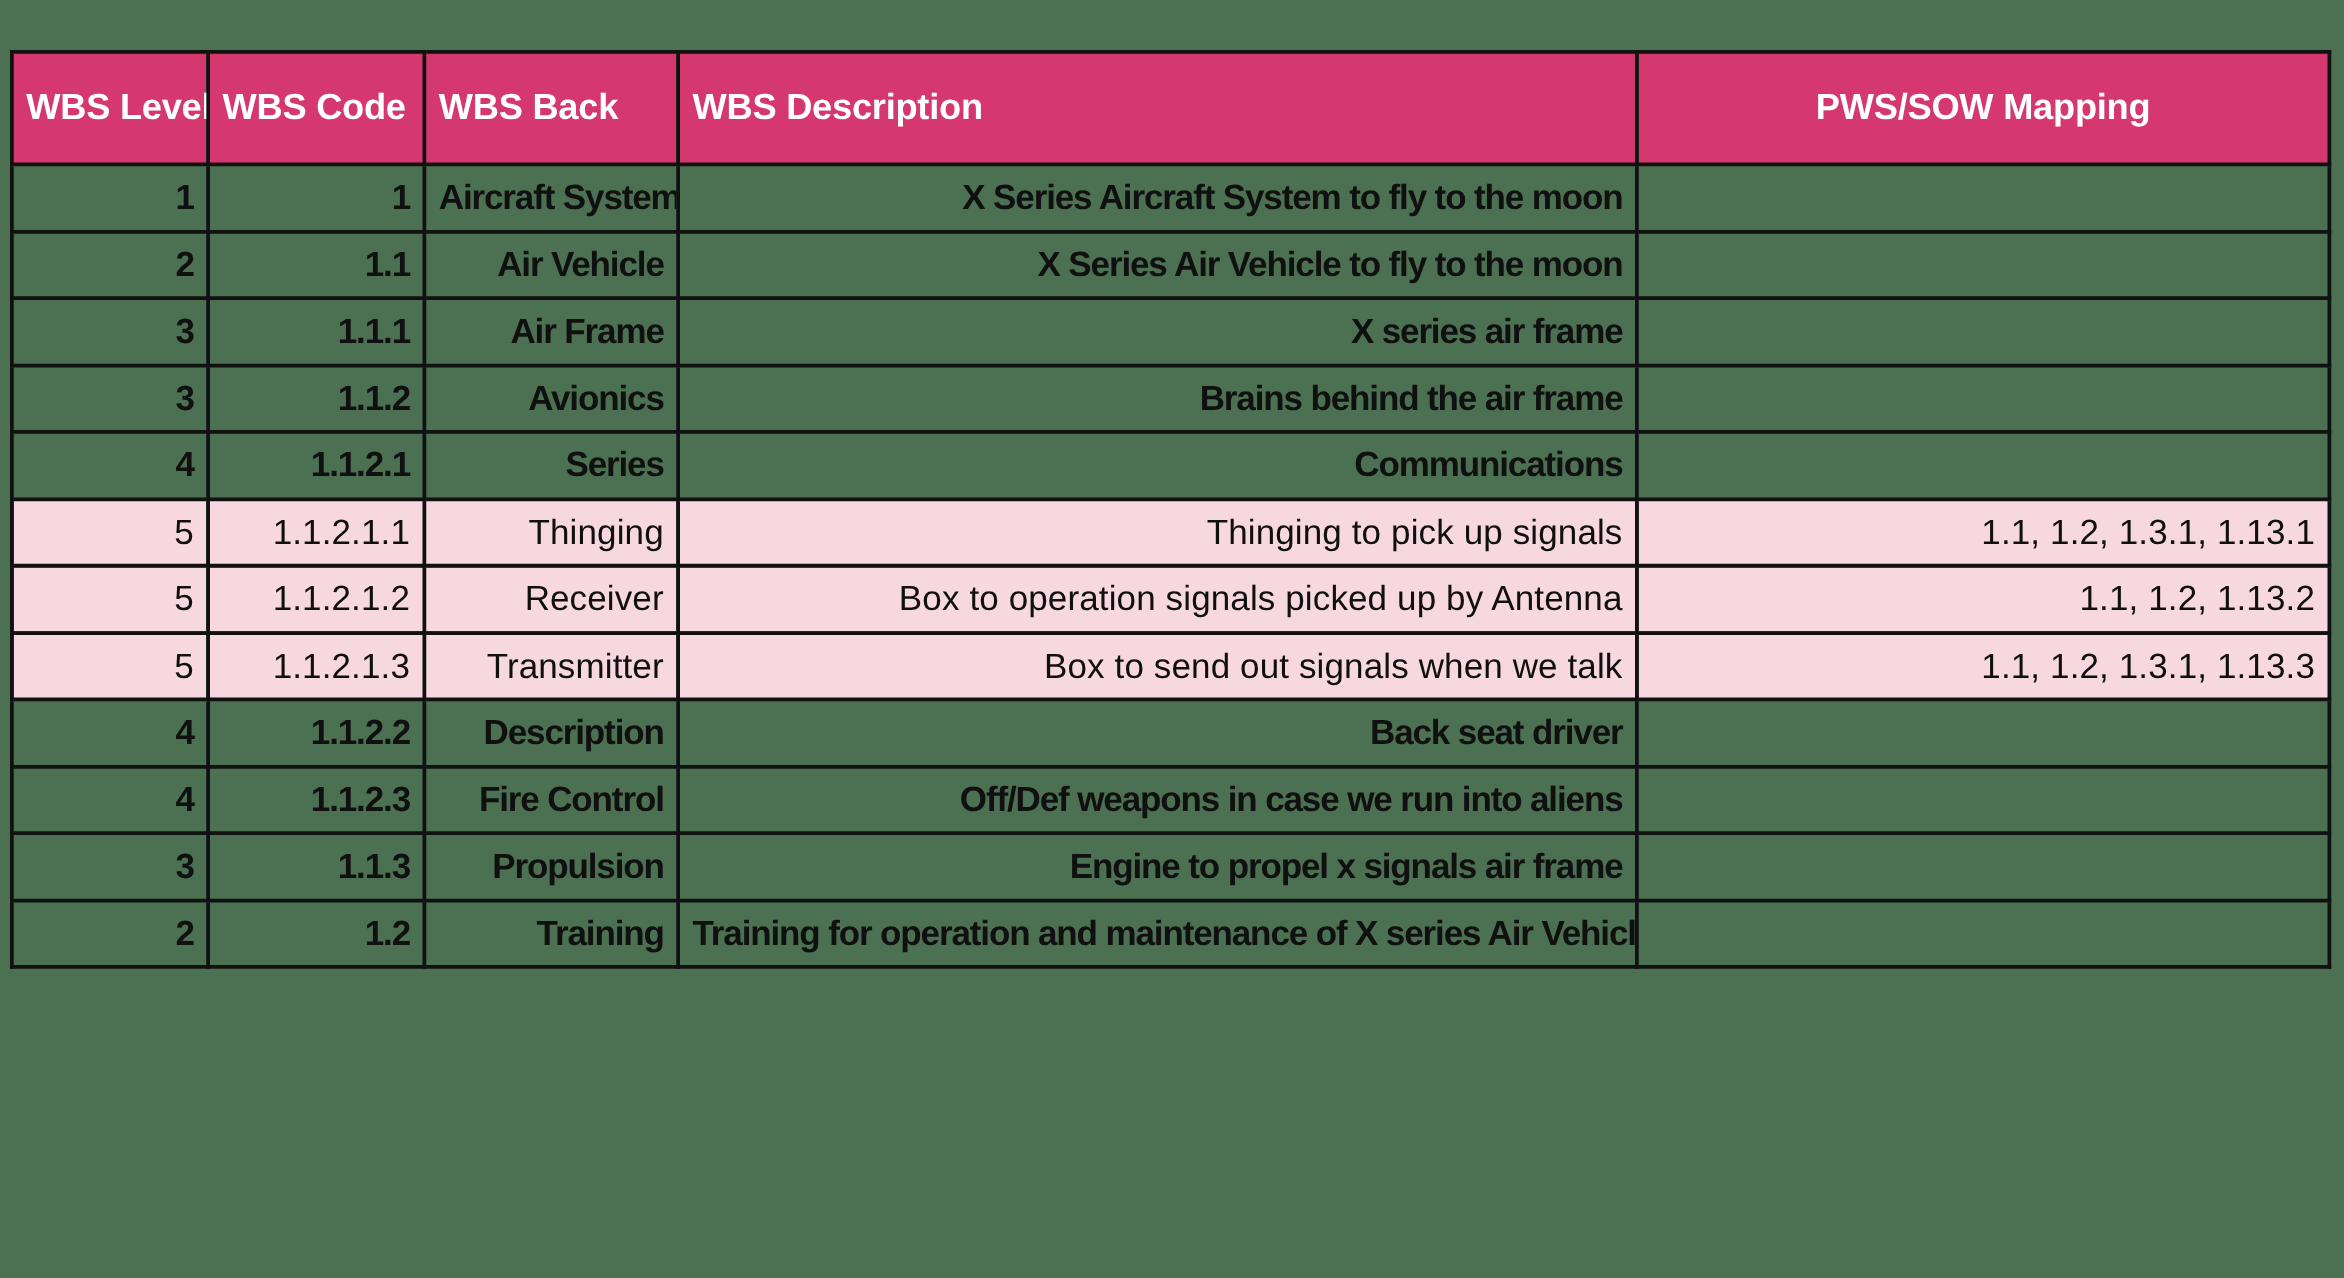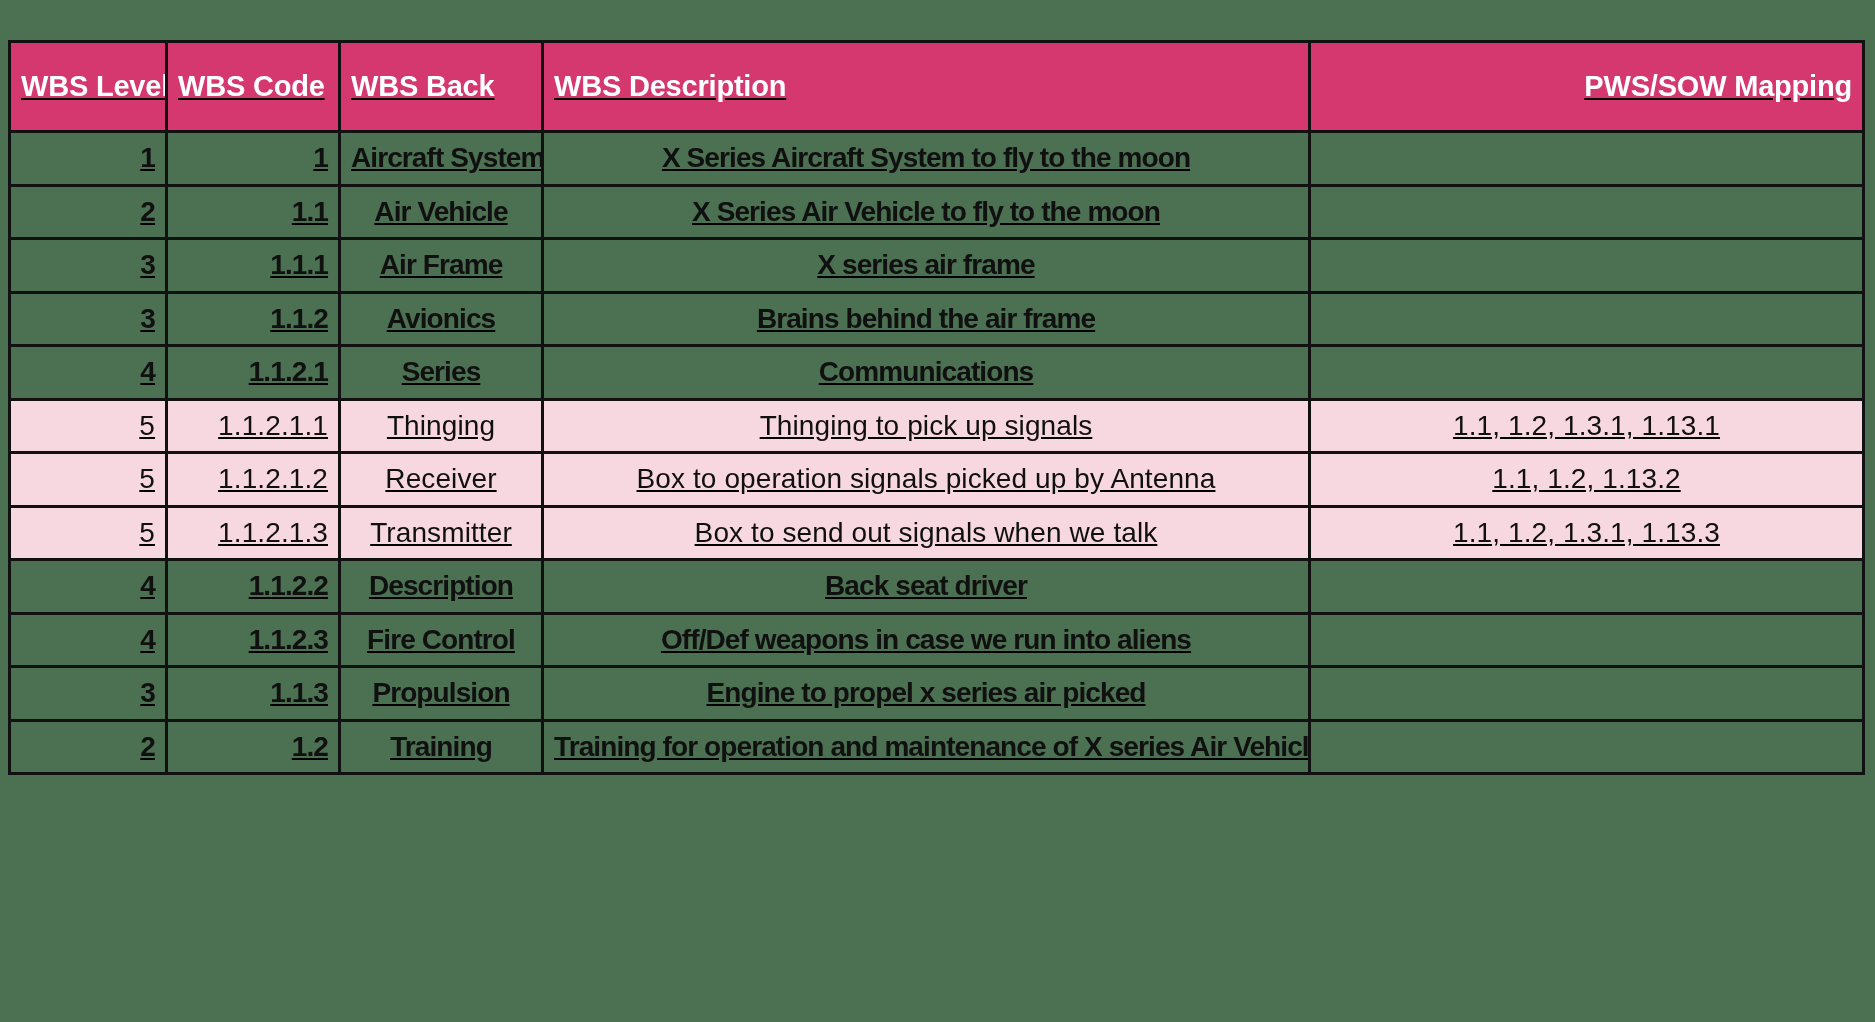--- a/index.html
+++ b/index.html
@@ -19,21 +19,20 @@
     position: absolute;
     left: 8px;
     top: 40px;
     width: 1854px;
   }
 
   table.wbs {
     border-collapse: collapse;
     table-layout: fixed;
     width: 1854px;
-    text-decoration: underline;
   }
 
   table.wbs th,
   table.wbs td {
     border: 3px solid #111111;
     padding: 0 10px;
     vertical-align: middle;
     box-sizing: border-box;
     white-space: nowrap;
     overflow: hidden;
@@ -50,39 +49,39 @@
   thead th {
     background: #d4386e;
     color: #ffffff;
     height: 90px;
     font-size: 29px;
     font-weight: bold;
     letter-spacing: -0.2px;
   }
   th.h-level, th.h-code, th.h-name { text-align: left; }
   th.h-desc { text-align: left; }
-  th.h-map  { text-align: right; padding-left: 8px; }
+  th.h-map  { text-align: center; padding-left: 8px; }
 
   
   tbody tr { height: 53.5px; }
 
   tbody td {
     background: transparent;
     color: #101010;
     font-size: 28px;
     font-weight: bold;
     letter-spacing: -0.9px;
   }
 
   td.num {
     text-align: right;
     padding-right: 7px;
   }
   td.txt {
-    text-align: center;
+    text-align: right;
     padding-left: 7px;
   }
 
   
   tbody tr.hl td {
     background: #f7d8e1;
     font-weight: normal;
     letter-spacing: 0.1px;
     font-size: 28px;
   }
@@ -176,21 +175,21 @@
           <td class="num">4</td>
           <td class="num">1.1.2.3</td>
           <td class="txt">Fire Control</td>
           <td class="txt">Off/Def weapons in case we run into aliens</td>
           <td class="txt"></td>
         </tr>
         <tr>
           <td class="num">3</td>
           <td class="num">1.1.3</td>
           <td class="txt">Propulsion</td>
-          <td class="txt">Engine to propel x series air picked</td>
+          <td class="txt">Engine to propel x signals air frame</td>
           <td class="txt"></td>
         </tr>
         <tr>
           <td class="num">2</td>
           <td class="num">1.2</td>
           <td class="txt">Training</td>
           <td class="txt">Training for operation and maintenance of X series Air Vehicle</td>
           <td class="txt"></td>
         </tr>
       </tbody>

